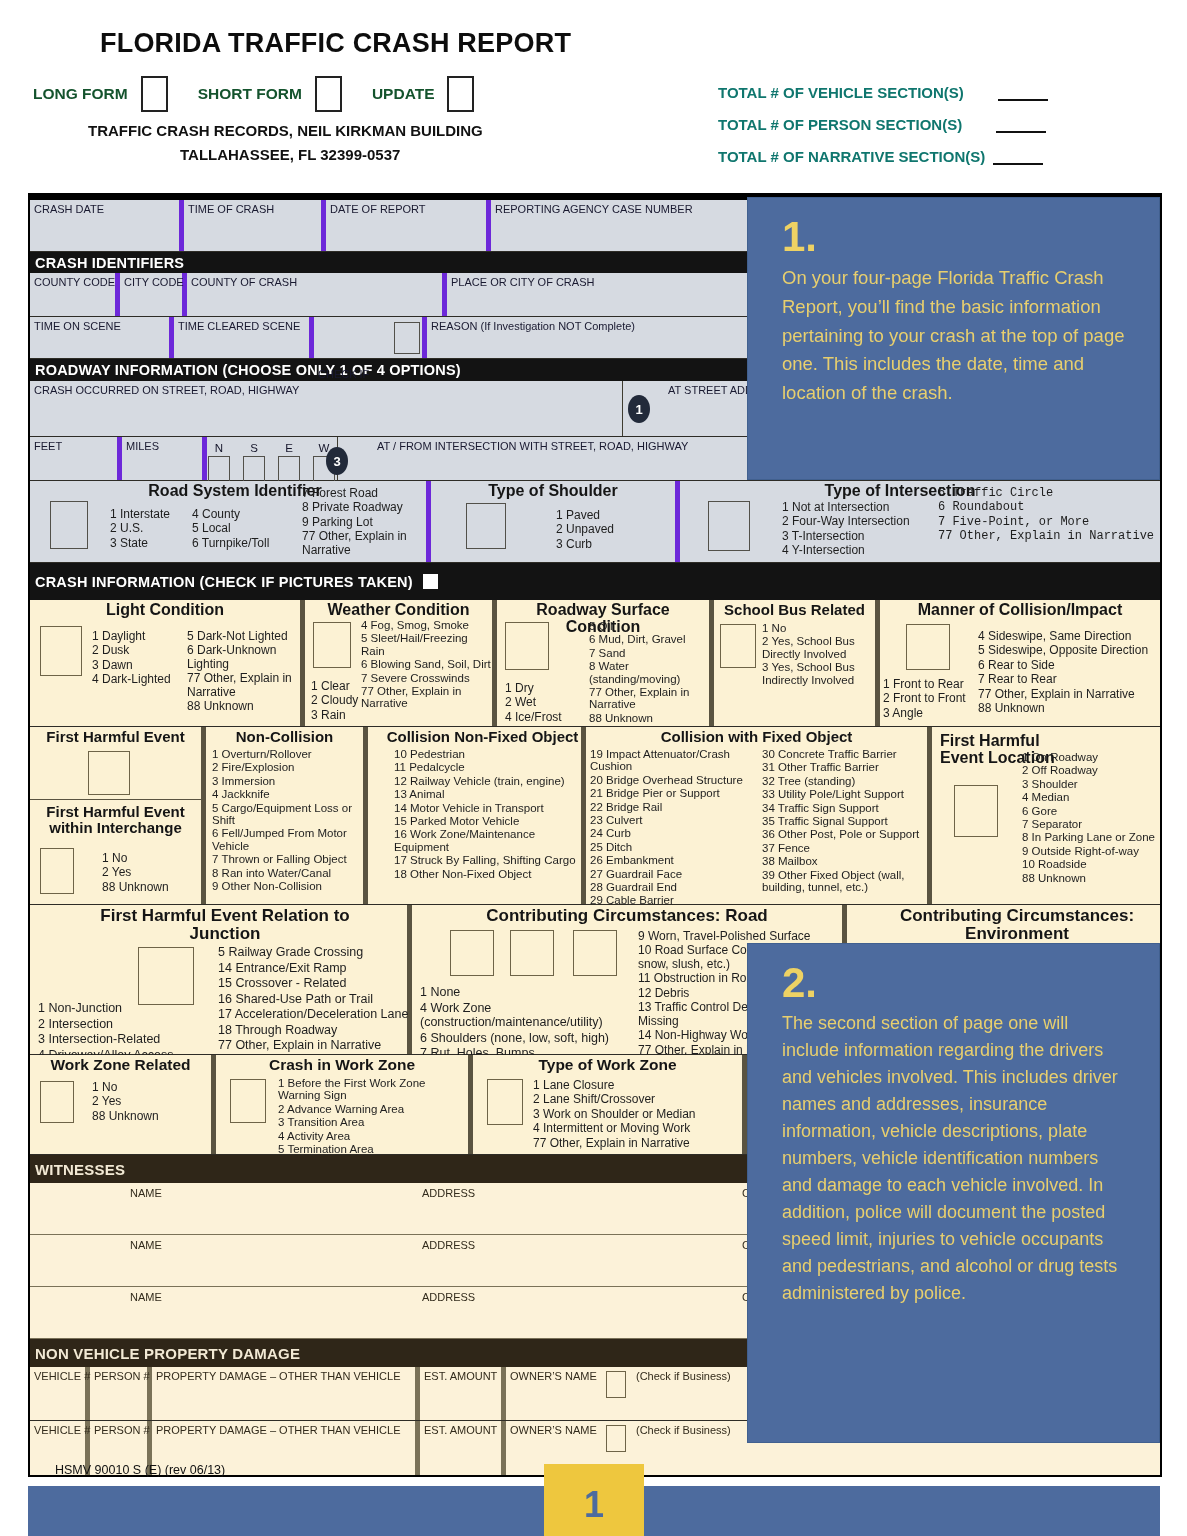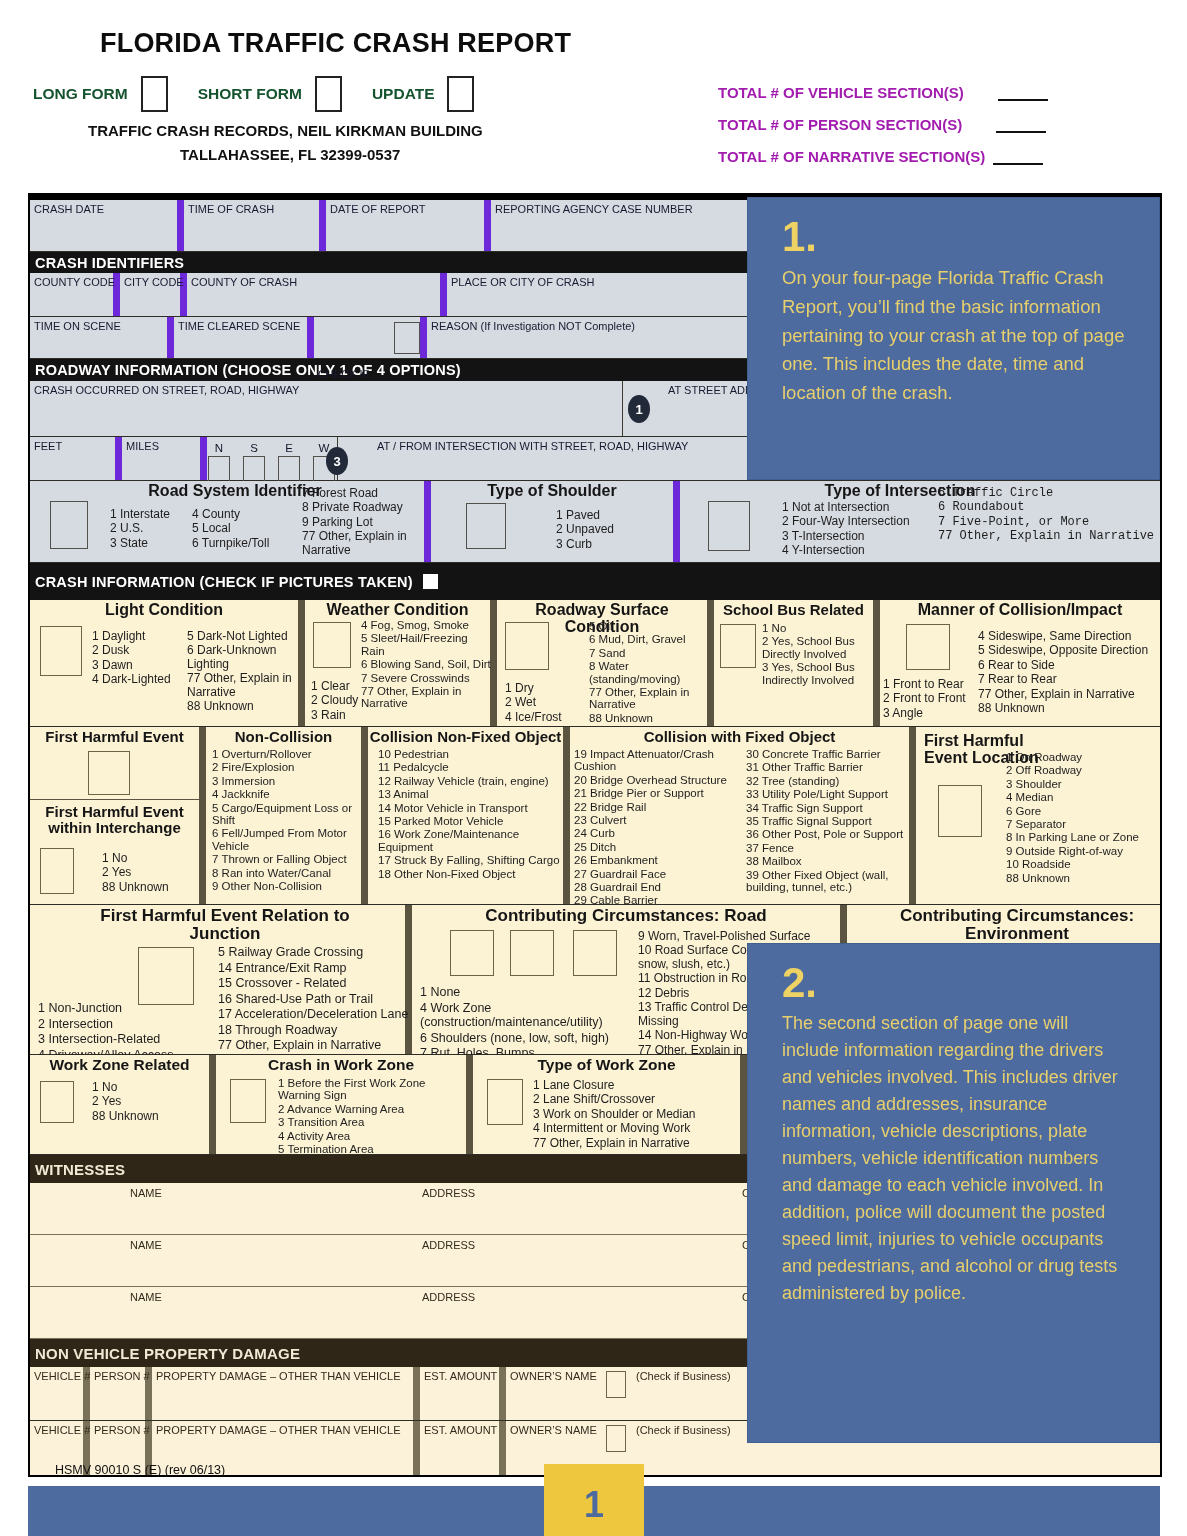--- a/index.html
+++ b/index.html
@@ -6,32 +6,32 @@
   body { background:#888; font-family:"Liberation Sans", sans-serif; }
   .page { position:relative; width:1187px; height:1536px; background:#ffffff; overflow:hidden; margin:0 auto; }
 
   
   .title { position:absolute; left:100px; top:28px; font-size:27px; font-weight:800; color:#0d0d0d; letter-spacing:.2px; }
   .ft-row { position:absolute; left:33px; top:76px; display:flex; align-items:center; }
   .ft-label { font-size:15.5px; font-weight:bold; color:#14532d; }
   .ft-box { width:27px; height:36px; border:2px solid #222; background:#fff; margin-left:13px; margin-right:30px; }
   .totals { position:absolute; left:718px; top:84px; }
   .tot-row { display:flex; align-items:flex-end; margin-bottom:15px; }
-  .tot-label { font-size:15px; font-weight:bold; color:#a21caf; white-space:nowrap; }
+  .tot-label { font-size:15px; font-weight:bold; color:#0f766e; white-space:nowrap; }
   .blank-line { display:inline-block; width:50px; border-bottom:2px solid #111; height:14px; }
   .u12 { margin-left:34px; } .u3 { margin-left:8px; }
   .mailto { position:absolute; left:30px; top:122px; font-size:15px; font-weight:bold; color:#111; }
   .mailto div { height:24px; }
   .mt2 { padding-left:58px; } .mt3 { padding-left:150px; }
 
   
   .form-wrap { position:absolute; left:28px; top:193px; width:1134px; border:2px solid #000; border-top-width:7px; background:#d6dae1; }
   .row { position:relative; display:flex; border-bottom:1px solid #2e2c26; background:#d6dae1; }
   .row.cream { background:#fcf2d4; }
-  .cell { position:relative; border-right:7px solid #6d28d9; height:100%; }
+  .cell { position:relative; border-right:5px solid #6d28d9; height:100%; }
   .cell.last { border-right:none; flex:1; }
   .lbl { position:absolute; top:3px; left:4px; font-size:11px; color:#191930; white-space:nowrap; }
   .bar { background:#131313; color:#fff; font-weight:bold; font-size:14.5px; display:flex; align-items:center; padding-left:5px; letter-spacing:.2px; }
   .bar.brown { background:#2f2618; color:#f2e9d4; }
   .bar-cb { display:inline-block; width:15px; height:15px; background:#fff; margin-left:10px; }
   .vline { position:absolute; top:0; bottom:0; width:1px; background:#3f3c30; }
   .cb { position:absolute; border:1px solid #52504a; background:transparent; }
   .row.cream .cb { border-color:#6e6448; }
   .marker { position:absolute; width:22px; height:28px; border-radius:50%; background:#222a3a; color:#fff; font-size:13px; font-weight:bold; display:flex; align-items:center; justify-content:center; z-index:3; }
   .sect-title { position:absolute; width:100%; top:2px; text-align:center; font-weight:bold; font-size:16px; color:#151515; line-height:1.05; }
@@ -329,21 +329,21 @@
             <div class="opt">2 Fire/Explosion</div>
             <div class="opt">3 Immersion</div>
             <div class="opt">4 Jackknife</div>
             <div class="opt">5 Cargo/Equipment Loss or Shift</div>
             <div class="opt">6 Fell/Jumped From Motor Vehicle</div>
             <div class="opt">7 Thrown or Falling Object</div>
             <div class="opt">8 Ran into Water/Canal</div>
             <div class="opt">9 Other Non-Collision</div>
           </div>
       </div>
-      <div class="cell" style="width:202px; border-color:#5a5441;">
+      <div class="cell" style="width:202px; border-color:#5a5441;margin-left:16px;">
         <div class="sect-title" style="font-size:15px;">Collision Non-Fixed Object</div>
         <div class="optlist dense" style="left:10px; top:21px; width:188px;">
             <div class="opt">10 Pedestrian</div>
             <div class="opt">11 Pedalcycle</div>
             <div class="opt">12 Railway Vehicle (train, engine)</div>
             <div class="opt">13 Animal</div>
             <div class="opt">14 Motor Vehicle in Transport</div>
             <div class="opt">15 Parked Motor Vehicle</div>
             <div class="opt">16 Work Zone/Maintenance Equipment</div>
             <div class="opt">17 Struck By Falling, Shifting Cargo</div>

